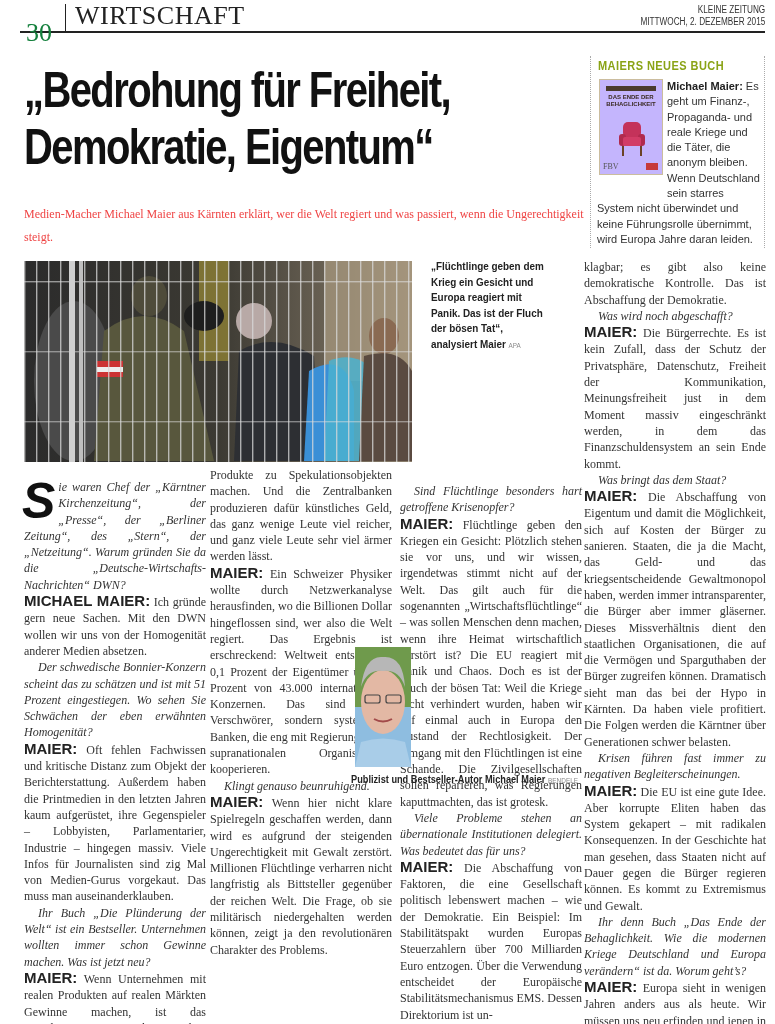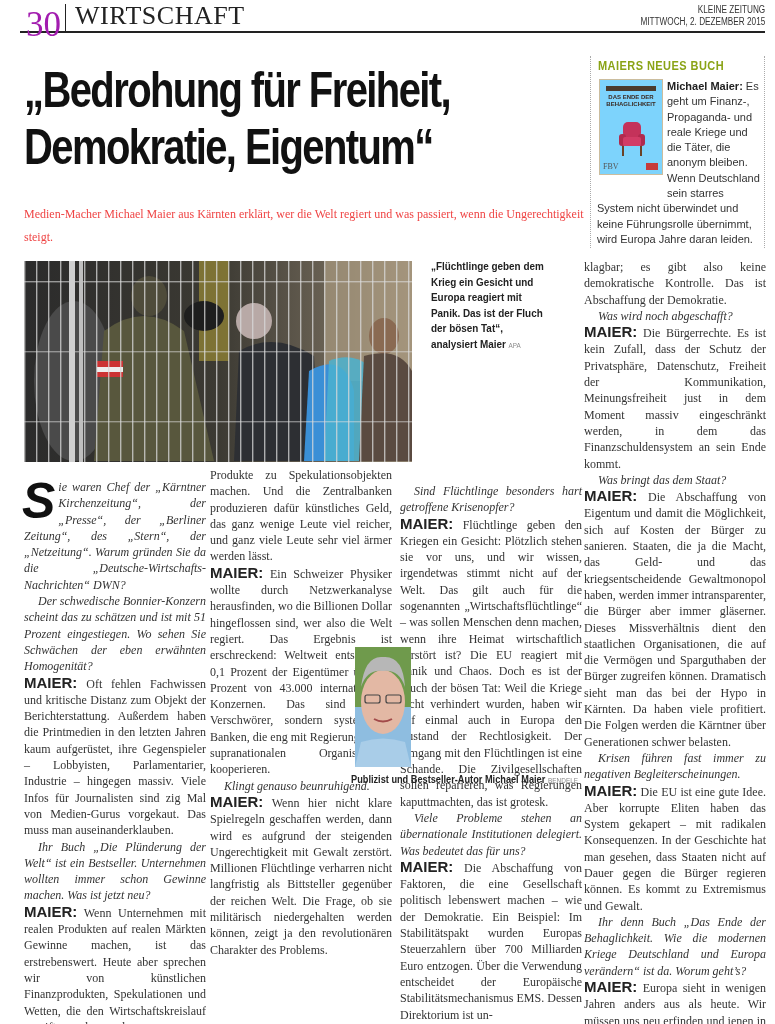--- a/index.html
+++ b/index.html
@@ -1,34 +1,34 @@
 <!DOCTYPE html>
 <html><head>
 <meta charset="utf-8">
 <style>
   * { box-sizing: border-box; margin: 0; padding: 0; }
   html, body { width: 775px; height: 1024px; background: #ffffff; overflow: hidden; }
   body { position: relative; font-family: "Liberation Serif", "DejaVu Serif", serif; color: #222; }
 
   .page-header { position: absolute; left: 20px; top: 0; width: 745px; height: 33px; border-bottom: 2px solid #222; }
-  .page-num { position: absolute; left: 6px; top: 10px; font-size: 35px; line-height: 30px; color: #a21caf; font-family: "Liberation Serif", serif; }
+  .page-num { position: absolute; left: 6px; top: 18px; font-size: 26px; line-height: 30px; color: #15803d; font-family: "Liberation Serif", serif; }
   .head-div { position: absolute; left: 45px; top: 4px; width: 1px; height: 28px; background: #222; }
   .section { position: absolute; left: 55px; top: 1px; font-size: 26px; line-height: 30px; letter-spacing: 0.5px; color: #222; font-family: "Liberation Serif", serif; }
   .paper-name { position: absolute; right: 0; top: 4px; font-family: "Liberation Sans", sans-serif; font-size: 10px; line-height: 12px; text-align: right; transform: scaleX(0.82); transform-origin: right; color: #333; }
 
   .headline { position: absolute; left: 24px; top: 62px; width: 560px; font-family: "Liberation Sans", sans-serif; font-weight: bold; font-size: 50px; line-height: 57px; letter-spacing: -2px; color: #111; transform: scaleX(0.80); transform-origin: left top; white-space: nowrap; }
   .subhead { position: absolute; left: 24px; top: 203px; width: 560px; font-size: 12px; line-height: 23px; color: #ef4444; }
 
   .photo { position: absolute; left: 24px; top: 261px; width: 388px; height: 201px; overflow: hidden; background: #555; }
   .photo-caption { position: absolute; left: 431px; top: 259px; width: 130px; font-family: "Liberation Sans", sans-serif; font-weight: bold; font-size: 11px; line-height: 15.5px; color: #222; transform: scaleX(0.9); transform-origin: left top; }
   .credit { font-weight: normal; font-size: 7px; color: #888; margin-left: 3px; }
 
   .sidebar { position: absolute; left: 590px; top: 56px; width: 175px; height: 192px; border-left: 1px dotted #aaa; border-right: 1px dotted #aaa; padding: 0 6px; }
   .sidebar-title { position: absolute; left: 7px; top: 3px; font-family: "Liberation Sans", sans-serif; font-weight: bold; font-size: 12.5px; color: #8aa316; letter-spacing: 0.5px; transform: scaleX(0.88); transform-origin: left; white-space: nowrap; }
-  .book { position: absolute; left: 8px; top: 23px; width: 64px; height: 96px; background: #7dd3fc; border: 1px solid #cbbd9e; }
+  .book { position: absolute; left: 8px; top: 23px; width: 64px; height: 96px; background: #c4b5fd; border: 1px solid #cbbd9e; }
   .book-author { position: absolute; left: 6px; top: 6px; width: 50px; height: 5px; background: #4a3b2e; }
   .book-title { position: absolute; left: 2px; top: 14px; width: 58px; font-family: "Liberation Sans", sans-serif; font-weight: bold; font-size: 6px; line-height: 7px; text-align: center; color: #3a2a22; }
   .book-chair { position: absolute; left: 18px; top: 42px; }
   .book-pub { position: absolute; left: 3px; bottom: 3px; font-size: 8px; color: #555; }
   .book-badge { position: absolute; right: 4px; bottom: 4px; width: 12px; height: 7px; background: #c63a3a; }
   .sidebar-text { position: absolute; left: 6px; top: 23px; width: 164px; font-family: "Liberation Sans", sans-serif; font-size: 11px; line-height: 15.3px; color: #333; }
   .sidebar-text .float { float: left; width: 70px; height: 112px; }
   .sidebar-text b { color: #222; }
 
   .col { position: absolute; top: 473px; width: 182px; font-size: 12px; line-height: 16.3px; color: #333; text-align: justify; hyphens: manual; }
@@ -118,20 +118,21 @@
     <rect x="45" y="0" width="6" height="201" fill="#cfcfcf"></rect>
     <rect x="55" y="0" width="4" height="201" fill="#bfbfbf"></rect>
   </svg>
 </figure>
 <div class="photo-caption">
   <span>„Flüchtlinge geben dem Krieg ein Gesicht und Europa reagiert mit Panik. Das ist der Fluch der bösen Tat“, analysiert Maier</span><span class="credit">APA</span>
 </div>
 
 <div class="col col1">
   <p class="q noind"><span class="dropcap">S</span><span>ie waren Chef der „Kärntner Kirchenzeitung“, der „Presse“, der „Berliner Zeitung“, des „Stern“, der „Netzeitung“. Warum gründen Sie da die „Deutsche-Wirtschafts-Nachrichten“ DWN?</span></p>
+  <p><span class="sp">MICHAEL MAIER:</span><span> Ich gründe gern neue Sachen. Mit den DWN wollen wir uns von der Homogenität anderer Medien absetzen.</span></p>
   <p class="q">Der schwedische Bonnier-Konzern scheint das zu schätzen und ist mit 51 Prozent eingestiegen. Wo sehen Sie Schwächen der eben erwähnten Homogenität?</p>
   <p><span class="sp">MAIER:</span><span> Oft fehlen Fachwissen und kritische Distanz zum Objekt der Berichterstattung. Außerdem haben die Printmedien in den letzten Jahren kaum aufgerüstet, ihre Gegenspieler – Lobbyisten, Parlamentarier, Industrie – hingegen massiv. Viele Infos für Journalisten sind zig Mal von Medien-Gurus vorgekaut. Das muss man auseinanderklauben.</span></p>
   <p class="q">Ihr Buch „Die Plünderung der Welt“ ist ein Bestseller. Unternehmen wollten immer schon Gewinne machen. Was ist jetzt neu?</p>
   <p><span class="sp">MAIER:</span><span> Wenn Unternehmen mit realen Produkten auf realen Märkten Gewinne machen, ist das erstrebenswert. Heute aber sprechen wir von künstlichen Finanzprodukten, Spekulationen und Wetten, die den Wirtschaftskreislauf vergiften und gesunde</span></p>
 </div>
 
 <div class="col col2">
   <p>Produkte zu Spekulationsobjekten machen. Und die Zentralbanken produzieren dafür künstliches Geld, das ganz wenige Leute viel reicher, und ganz viele Leute sehr viel ärmer werden lässt.</p>
   <p><span class="sp">MAIER:</span><span> Ein Schweizer Physiker wollte durch Netzwerkanalyse herausfinden, wo die Billionen Dollar hingeflossen sind, wer also die Welt regiert. Das Ergebnis ist erschreckend: Weltweit entscheiden 0,1 Prozent der Eigentümer über 80 Prozent von 43.000 internationalen Konzernen. Das sind keine Verschwörer, sondern systemische Banken, die eng mit Regierungen und supranationalen Organisationen kooperieren.</span></p>
   <p class="q">Klingt genauso beunruhigend.</p>

